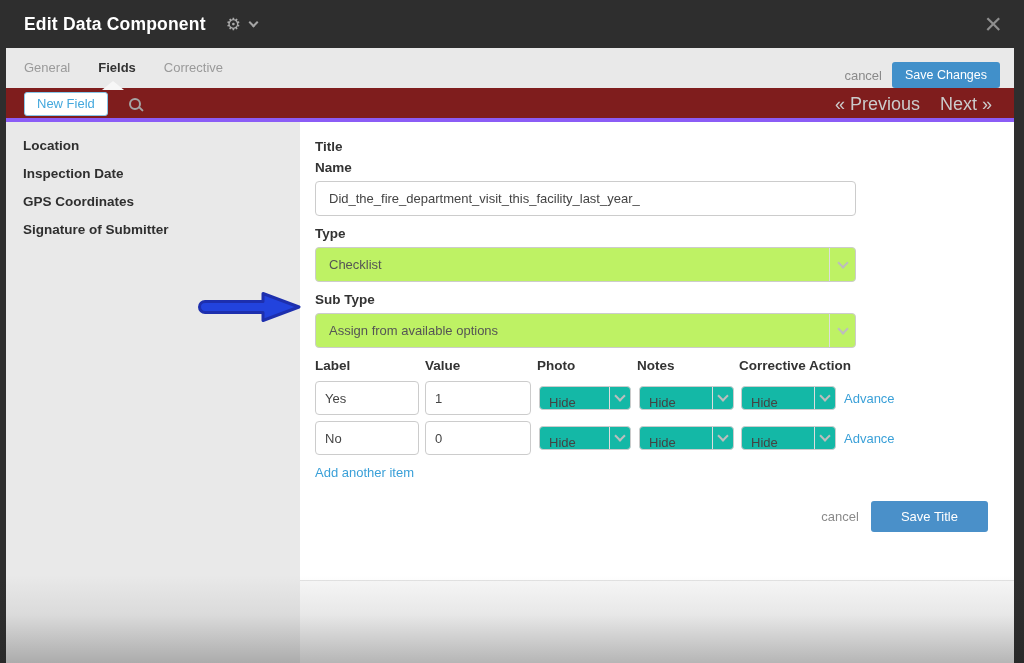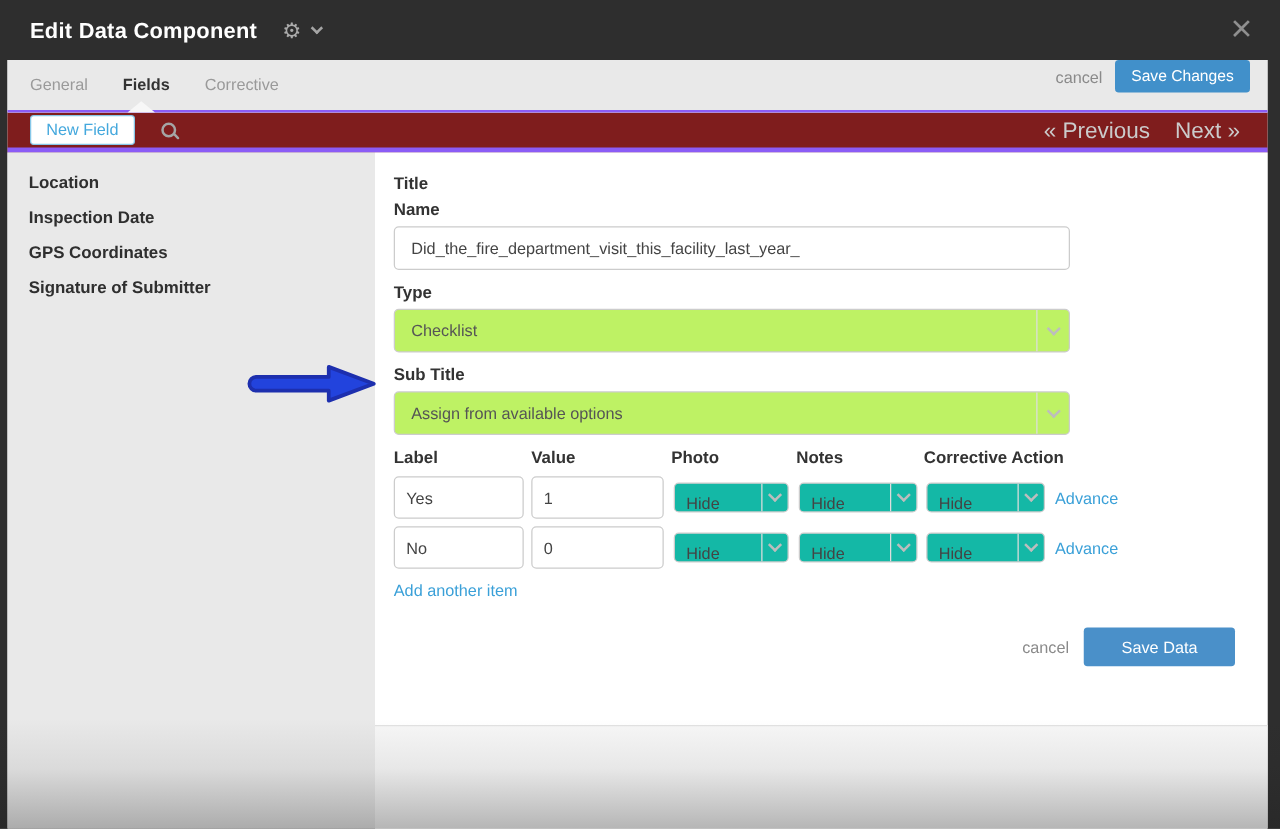--- a/index.html
+++ b/index.html
@@ -11,21 +11,21 @@
   .header { position:absolute; top:0; left:0; right:0; height:48px; display:flex; align-items:center; }
   .header-title { color:#fff; font-size:17.5px; font-weight:bold; margin-left:24px; letter-spacing:.2px; }
   .gear { color:#ababab; font-size:17px; margin-left:20px; line-height:1; cursor:pointer; }
   .hdr-caret { display:inline-block; width:7px; height:7px; border-right:2px solid #a5a5a5; border-bottom:2px solid #a5a5a5; transform:rotate(45deg); margin-left:9px; margin-top:-4px; cursor:pointer; }
   .close-x { margin-left:auto; margin-right:22px; color:#8f8f8f; font-size:30px; font-weight:300; line-height:1; cursor:pointer; }
 
   
   .modal { position:absolute; left:6px; top:48px; width:1008px; bottom:0; background:#fff; }
 
   
-  .tabbar { position:relative; height:42px; background:#e9e9e9; border-bottom:2px solid #8b5cf6; display:flex; align-items:flex-start; }
+  .tabbar { position:relative; height:42px; background:#e9e9e9; border-bottom:2px solid #7f1d1d; display:flex; align-items:flex-end; }
   .tab { font-size:13px; color:#9a9a9a; padding:0 14px; line-height:40px; cursor:pointer; }
   .tab:first-child { margin-left:4px; }
   .tab.active { color:#333; font-weight:bold; }
   .tab-caret { position:absolute; bottom:-2px; left:96px; width:0; height:0; border-left:11px solid transparent; border-right:11px solid transparent; border-bottom:9px solid #f7f7f7; }
   .tabbar-right { margin-left:auto; display:flex; align-items:center; margin-right:14px; }
   .cancel-link { color:#8a8a8a; font-size:13px; margin-right:10px; cursor:pointer; }
   .btn-primary { background:#4190ca; color:#fff; border:none; border-radius:3px; font-size:12.5px; padding:6px 13px; font-family:"Liberation Sans", sans-serif; cursor:pointer; }
 
   
   .toolbar { height:32px; background:#7f1d1d; display:flex; align-items:center; border-bottom:4px solid #8b5cf6; }
@@ -148,21 +148,21 @@
           
           <div class="field-label">Type</div>
           <div class="sel">
             <span class="sel-text">Checklist</span>
             <span class="chev-box">
                 <span class="chev"></span>
               </span>
           </div>
 
           
-          <div class="field-label">Sub Title</div>
+          <div class="field-label">Sub Type</div>
           <div class="sel">
             <span class="sel-text">Assign from available options</span>
             <span class="chev-box">
                 <span class="chev"></span>
               </span>
           </div>
 
           
           <div class="opt-headers">
             <span class="h h-label">Label</span>
@@ -220,21 +220,21 @@
                 </span>
             </div>
             <span class="advance-link">Advance</span>
           </div>
 
           <span class="add-link">Add another item</span>
 
           
           <div class="form-footer">
             <span class="cancel-link">cancel</span>
-            <button class="btn-save-field">Save Data</button>
+            <button class="btn-save-field">Save Title</button>
           </div>
         </div>
       </div>
     </div>
   </div>
 
   <svg class="annotation-arrow" viewBox="0 0 112 36">
     <path d="M12 12.5 L70 12.5 L70 4.5 L106 18 L70 31.5 L70 23.5 L12 23.5 A5.5 5.5 0 0 1 12 12.5 Z" fill="#2243dd" stroke="#1d2fae" stroke-width="3" stroke-linejoin="round" stroke-linecap="round"></path>
   </svg>
 

